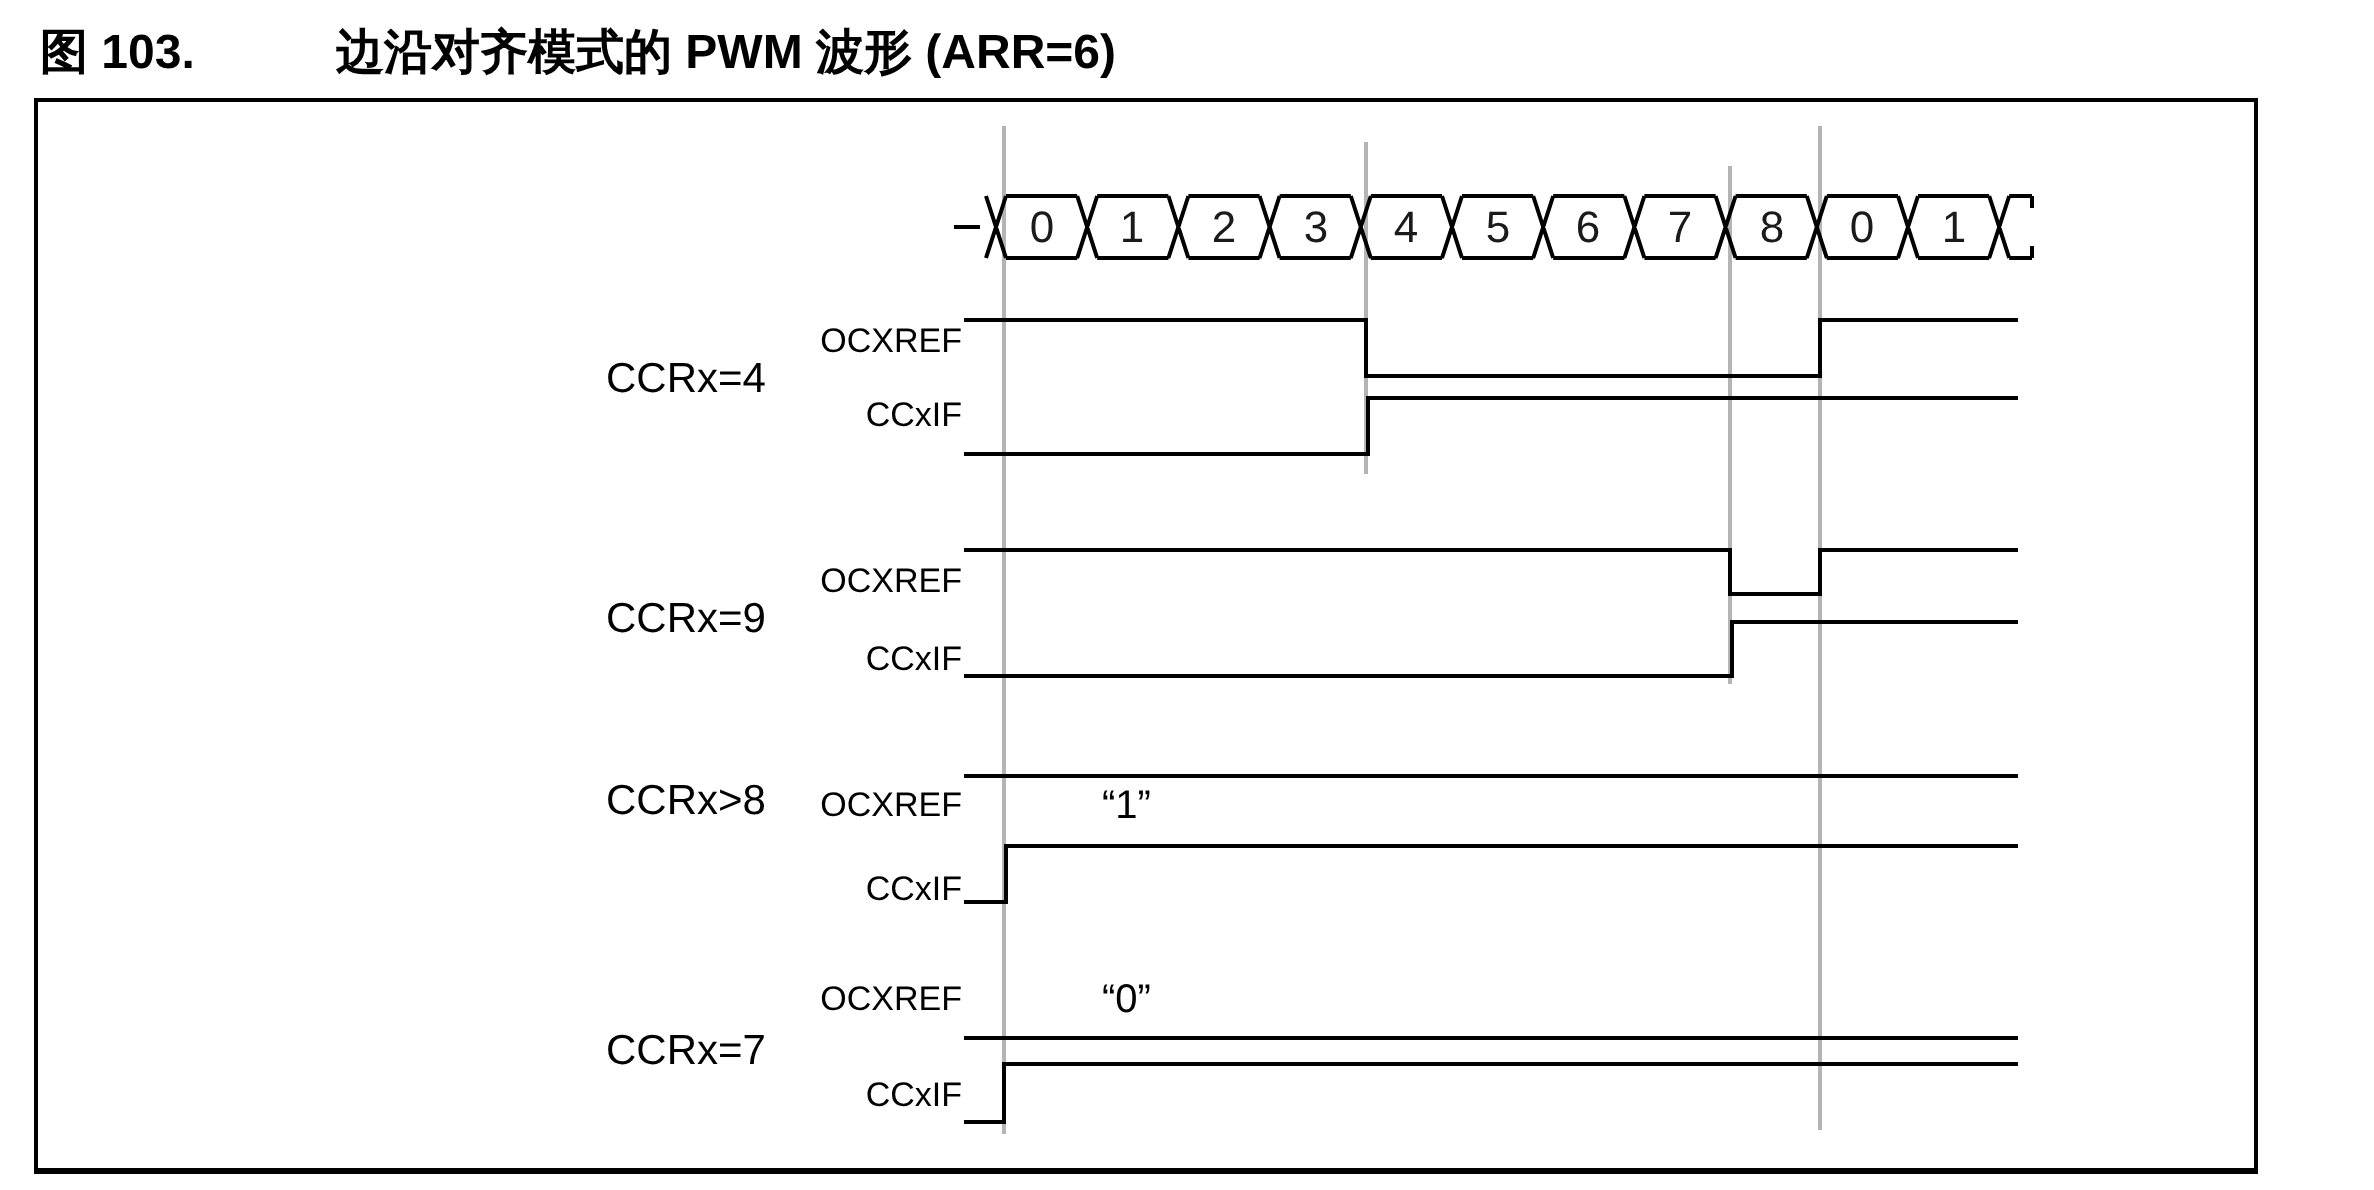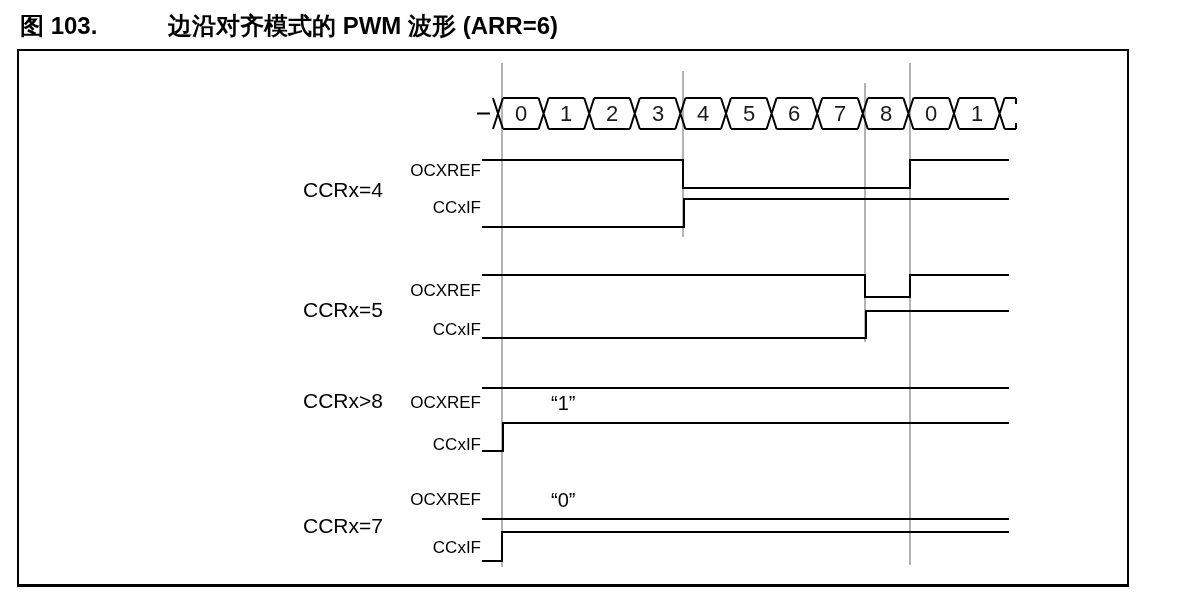--- a/index.html
+++ b/index.html
@@ -69,21 +69,21 @@
   <span class="txt digit" style="left:825px">7</span>
   <span class="txt digit" style="left:871px">8</span>
   <span class="txt digit" style="left:916px">0</span>
   <span class="txt digit" style="left:962px">1</span>
 
   <div class="txt slabel" style="top:158px">OCXREF</div>
   <div class="txt gname" style="top:177px">CCRx=4</div>
   <div class="txt slabel" style="top:195px">CCxIF</div>
 
   <div class="txt slabel" style="top:278px">OCXREF</div>
-  <div class="txt gname" style="top:297px">CCRx=5</div>
+  <div class="txt gname" style="top:297px">CCRx=9</div>
   <div class="txt slabel" style="top:317px">CCxIF</div>
 
   <div class="txt slabel" style="top:390px">OCXREF</div>
   <div class="txt annot" style="top:390px">“1”</div>
   <div class="txt gname" style="top:388px">CCRx&gt;8</div>
   <div class="txt slabel" style="top:432px">CCxIF</div>
 
   <div class="txt slabel" style="top:487px">OCXREF</div>
   <div class="txt annot" style="top:487px">“0”</div>
   <div class="txt gname" style="top:513px">CCRx=7</div>

